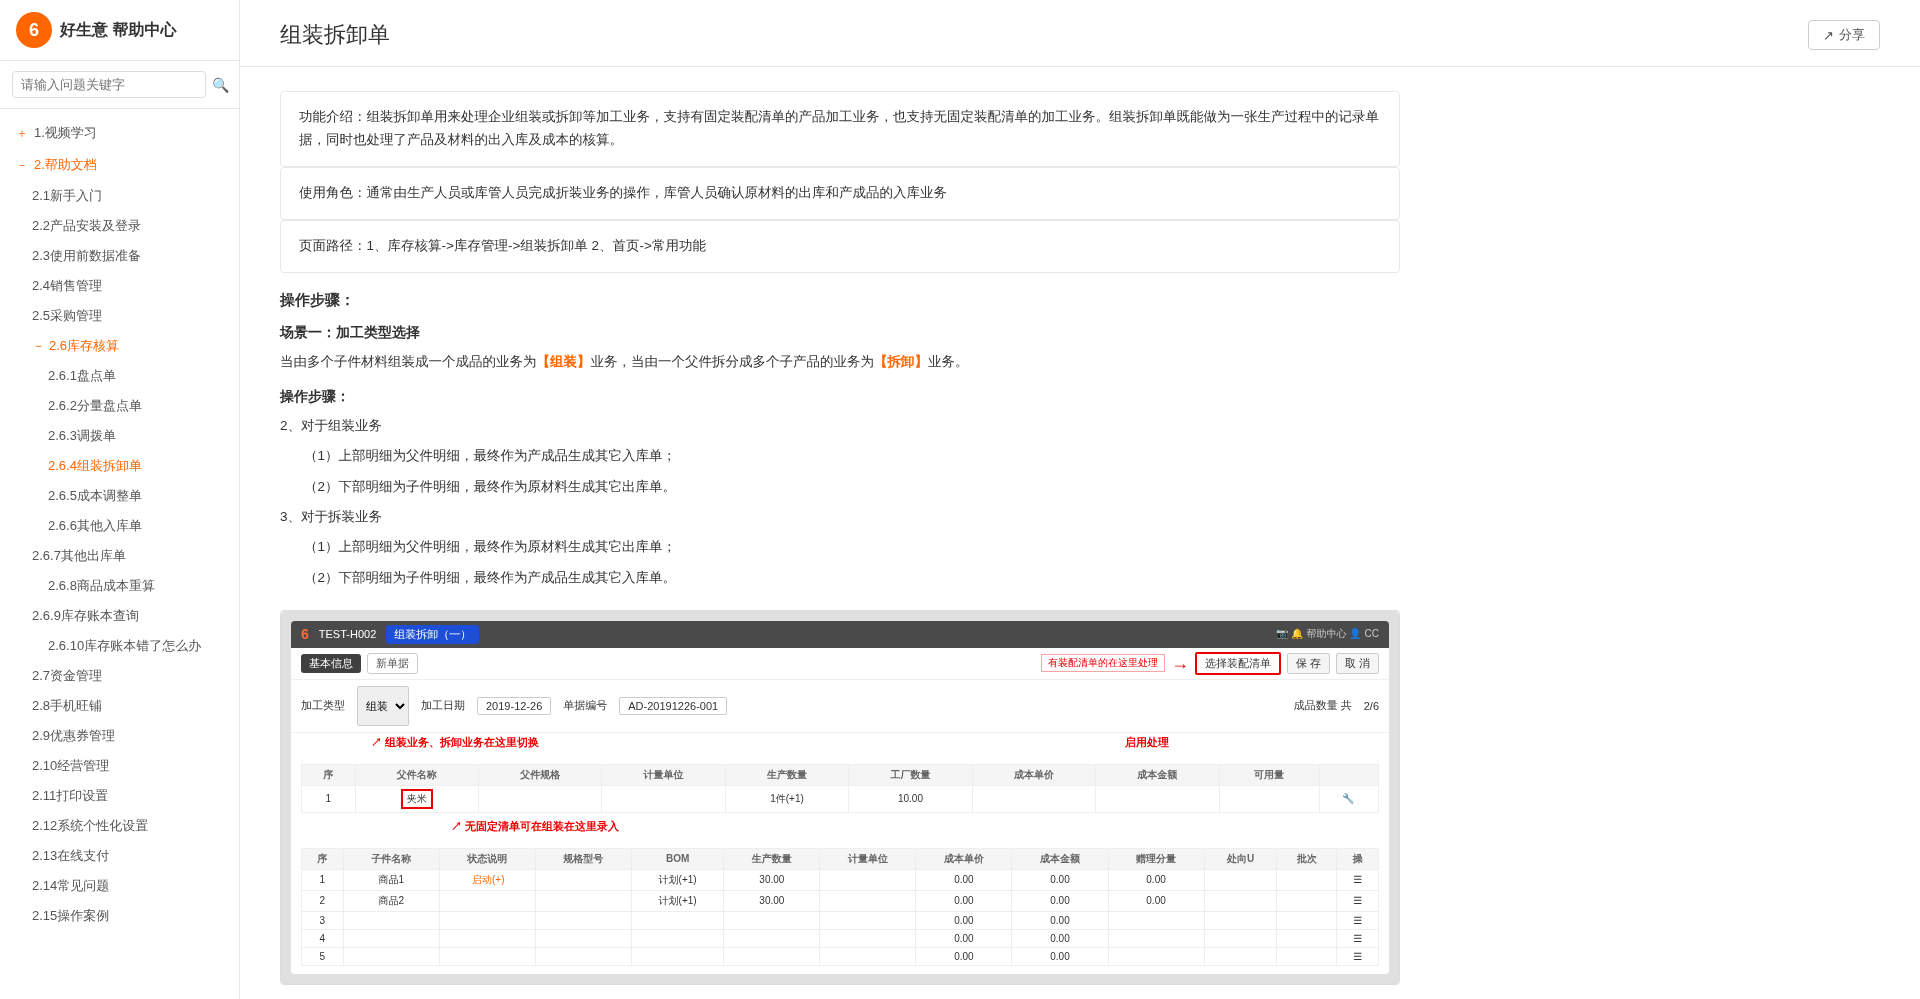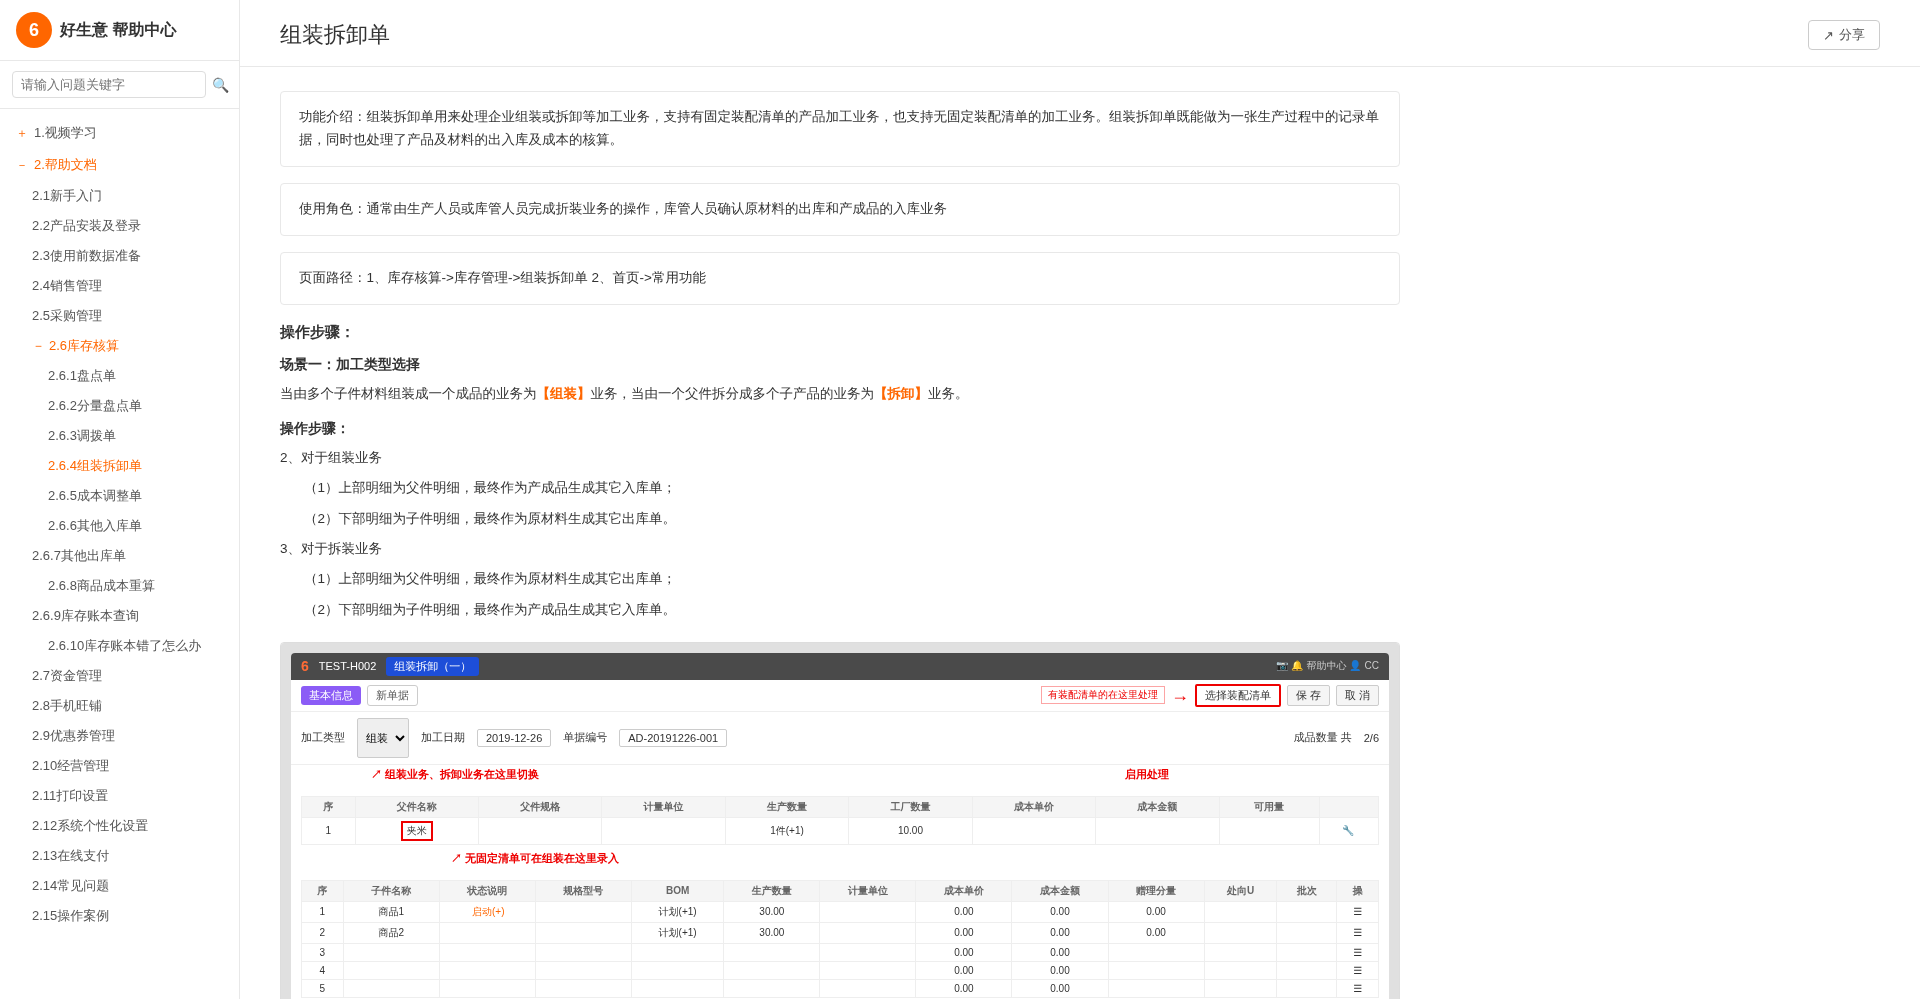--- a/index.html
+++ b/index.html
@@ -111,21 +111,20 @@
       gap: 5px;
     }
     .content-area {
       padding: 24px 40px;
       max-width: 1200px;
     }
     .info-block {
       border: 1px solid #e8e8e8;
       border-radius: 4px;
       padding: 14px 18px;
-      margin-bottom: 16px;
       background: #fff;
       font-size: 13.5px;
       line-height: 1.7;
       color: #333;
     }
     .section-title {
       font-size: 15px;
       font-weight: bold;
       margin: 18px 0 10px 0;
       color: #333;
@@ -283,21 +282,21 @@
 
           <div style="background:#4a4a4a; color:#fff; display:flex; align-items:center; padding:4px 10px; gap:10px; font-size:11px;">
             <span style="color:#ff6b35; font-weight:bold; font-size:14px;">6</span>
             <span>TEST-H002</span>
             <div style="background:#1d4ed8; color:#fff; border-radius:3px; padding:2px 8px; font-size:11px;">组装拆卸（一）</div>
             <div style="flex:1;"></div>
             <span style="font-size:10px; color:#ccc;">📷 🔔 帮助中心 👤 CC</span>
           </div>
 
           <div style="background:#fff; border-bottom:1px solid #eee; display:flex; align-items:center; padding:4px 10px; gap:6px; font-size:11px;">
-            <div style="background:#8b5cf6; color:#fff; border-radius:3px; padding:2px 8px;">基本信息</div>
+            <div style="background:#404040; color:#fff; border-radius:3px; padding:2px 8px;">基本信息</div>
             <div style="border:1px solid #ccc; border-radius:3px; padding:2px 8px; color:#555;">新单据</div>
             <div style="flex:1;"></div>
             <span style="color:#e00; font-size:10px; border:1px solid #fca5a5; padding:1px 6px;">有装配清单的在这里处理</span>
             <span style="font-size:18px; color:#e00;">→</span>
             <div style="border:2px solid #e00; border-radius:2px; padding:2px 8px; font-size:11px; background:#fff;">选择装配清单</div>
             <div style="border:1px solid #ccc; border-radius:2px; padding:2px 8px; font-size:11px; background:#f5f5f5;">保 存</div>
             <div style="border:1px solid #ccc; border-radius:2px; padding:2px 8px; font-size:11px; background:#f5f5f5;">取 消</div>
           </div>
 
           <div style="padding:6px 10px; background:#fff; display:flex; align-items:center; gap:12px; font-size:11px; border-bottom:1px solid #eee; position:relative;">

